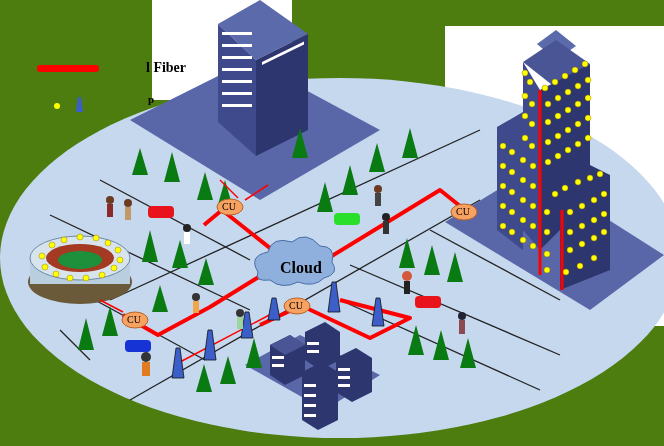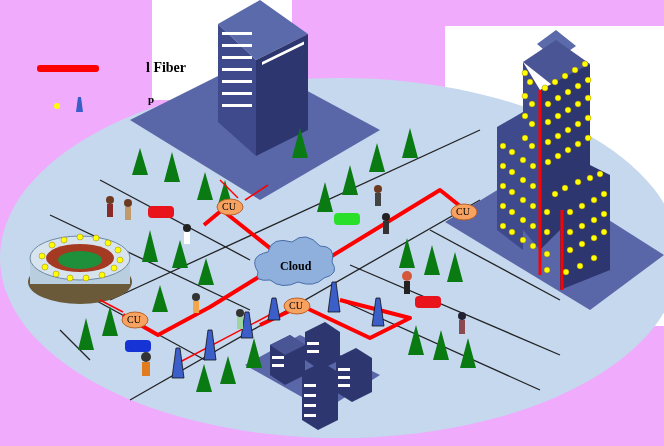--- a/index.html
+++ b/index.html
@@ -1,16 +1,16 @@
 <!DOCTYPE html>
 <html><head>
 <meta charset="utf-8">
 <style>
   html,body{margin:0;padding:0;background:#000;}
-  #stage{position:relative;width:664px;height:446px;overflow:hidden;background:#f0abfc;font-family:"Liberation Serif",serif;}
+  #stage{position:relative;width:664px;height:446px;overflow:hidden;background:#4d7c0f;font-family:"Liberation Serif",serif;}
   svg{position:absolute;left:0;top:0;}
   .lbl{position:absolute;font-family:"Liberation Serif",serif;font-weight:bold;color:#000;white-space:nowrap;}
   .legend-text{font-size:14px;}
 </style>
 </head>
 <body>
 
 <div id="stage">
   <svg width="664" height="446" viewBox="0 0 664 446">
 
@@ -281,18 +281,18 @@
     <g>
       <rect x="37" y="65" width="62" height="7" rx="3" fill="#ff0000"></rect>
       <circle cx="57" cy="106" r="3" fill="#ffff00"></circle>
       <polygon points="78,97 81,97 83,112 76,112" fill="#3b5ec9"></polygon>
     </g>
   </svg>
 
   <div class="lbl legend-text" style="left:146px;top:60px;">l Fiber</div>
   <div class="lbl" style="left:148px;top:93px;font-size:11px;">p</div>
 
-  <div class="lbl" style="left:280px;top:259px;font-size:12px;">Cloud</div>
+  <div class="lbl" style="left:280px;top:259px;font-size:16px;">Cloud</div>
   <div class="lbl" style="left:222px;top:201px;font-size:10px;font-weight:normal;">CU</div>
   <div class="lbl" style="left:127px;top:314px;font-size:10px;font-weight:normal;">CU</div>
   <div class="lbl" style="left:289px;top:300px;font-size:10px;font-weight:normal;">CU</div>
   <div class="lbl" style="left:456px;top:206px;font-size:10px;font-weight:normal;">CU</div>
 </div>
 
 </body></html>

